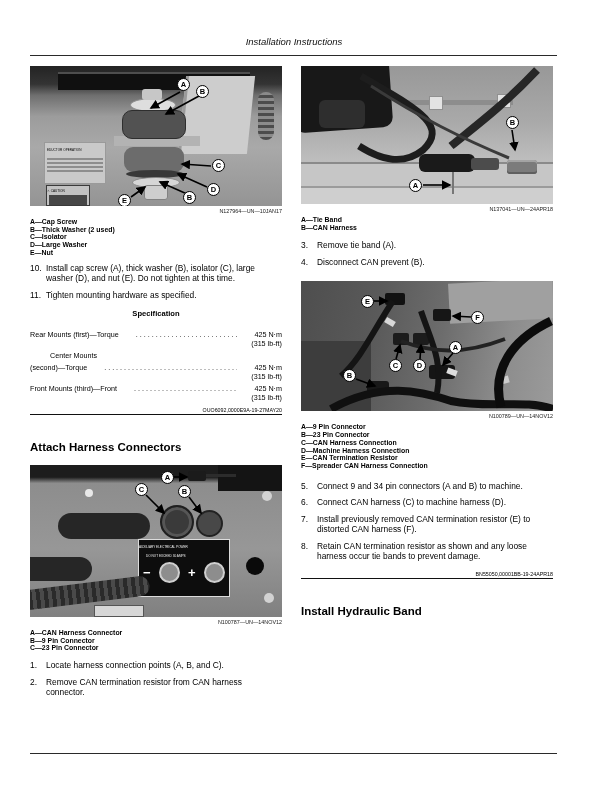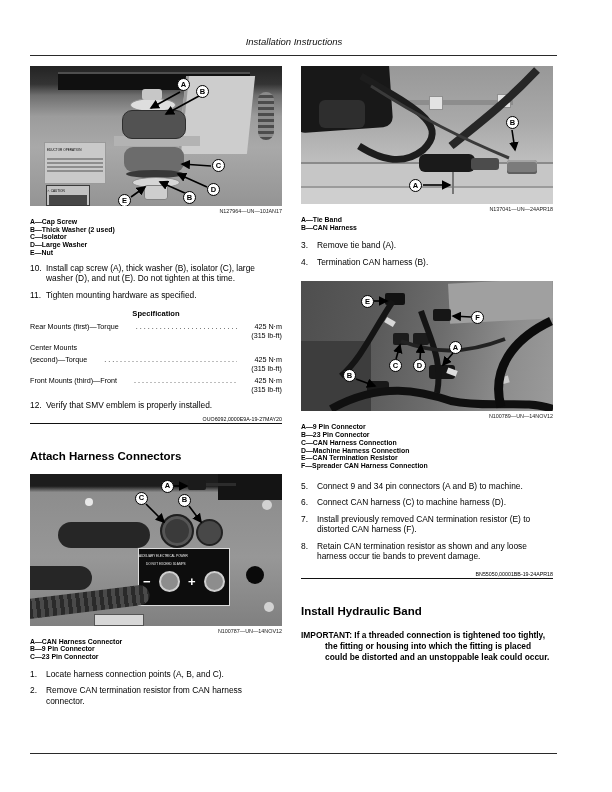--- a/index.html
+++ b/index.html
@@ -30,22 +30,22 @@
   .caption { text-align:right; font-size:5.4px; line-height:7px; color:#1a1a1a; margin-top:2px; }
   .legend { margin-top:3px; font-weight:bold; font-size:6.9px; line-height:7.7px; }
   .tinytxt { display:inline-block; font-size:6px; transform:scale(0.52); transform-origin:left top;
     white-space:nowrap; line-height:6px; }
   
   .step { display:flex; margin-top:6px; }
   .step .num { flex:none; width:16px; }
   .step .txt { flex:1; }
   
   .spec { margin-top:9px; font-size:7.2px; line-height:9px; }
-  .spec-title { text-align:center; font-weight:bold; font-size:7.6px; margin-bottom:4px; }
-  .spec-pre { margin-top:3px; }
+  .spec-title { text-align:center; font-weight:bold; font-size:7.6px; margin-bottom:12px; }
+  .spec-pre { margin-top:3px;margin-left:20px; }
   .spec-line1 { display:flex; align-items:baseline; margin-top:3px;gap:15px; }
   .spec-label { white-space:nowrap; }
   .spec-dots { flex:1; overflow:hidden; white-space:nowrap; margin:0 2px; }
   .spec-dots::after { content:". . . . . . . . . . . . . . . . . . . . . . . . . . . . . . . . . . . . . . . . . . . ."; }
   .spec-value { white-space:nowrap; }
   .spec-value2 { text-align:right; }
   
   .codeline { text-align:right; font-size:5.3px; line-height:6px; margin-top:5px; }
   .rule { height:1px; background:#111; margin-top:1px; }
   .sec-heading { font-weight:bold; font-size:11.5px; line-height:13px; margin-top:26px; }
@@ -216,24 +216,20 @@
       <div>
         <div class="spec-line1">
           <span class="spec-label">Front Mounts (third)—Front</span>
           <span class="spec-dots"></span>
           <span class="spec-value">425 N·m</span>
         </div>
         <div class="spec-value2">(315 lb-ft)</div>
       </div>
     </div>
 
-    <div class="step">
-      <span class="num">12.</span>
-      <span class="txt">Verify that SMV emblem is properly installed.</span>
-    </div>
 
     <div class="codeline">OUO6092,0000E9A-19-27MAY20</div>
     <div class="rule"></div>
 
     <div class="sec-heading">Attach Harness Connectors</div>
 
     <div class="figure fig2" style="margin-top:11px">
       <div class="shp f2-corner"></div>
       <div class="shp f2-bolt1"></div>
       <div class="shp f2-slot1"></div>
@@ -326,21 +322,21 @@
       <div>A—Tie Band</div>
       <div>B—CAN Harness</div>
     </div>
 
     <div class="step" style="margin-top:9px">
       <span class="num">3.</span>
       <span class="txt">Remove tie band (A).</span>
     </div>
     <div class="step">
       <span class="num">4.</span>
-      <span class="txt">Termination CAN harness (B).</span>
+      <span class="txt">Disconnect CAN prevent (B).</span>
     </div>
 
     <div class="figure fig4" style="margin-top:14px">
       <div class="shp f4-lite"></div>
       <div class="shp f4-panel"></div>
       <svg class="overlay" width="252" height="130">
         <defs>
             <marker id="ah4" markerWidth="6" markerHeight="6" refX="5" refY="3" orient="auto">
               <path d="M0,0 L6,3 L0,6 z" fill="#000"></path>
             </marker>
@@ -401,18 +397,17 @@
       <span class="num">8.</span>
       <span class="txt">Retain CAN termination resistor as shown and any loose harness occur tie bands to prevent damage.</span>
     </div>
 
     <div class="codeline" style="margin-top:9px">BN55050,00001BB-19-24APR18</div>
     <div class="rule"></div>
 
     <div class="sec-heading">Install Hydraulic Band</div>
 
     <div class="important">
-      <p><span>IMPORTANT:</span> <span>If a threaded connection is tightened too tightly, the fitting or housing into which the fitting is placed could be distorted and an unstoppable leak could occur.</span></p>
     </div>
   </div>
 
   <div class="ftr-rule"></div>
 </div>
 
 </body></html>

